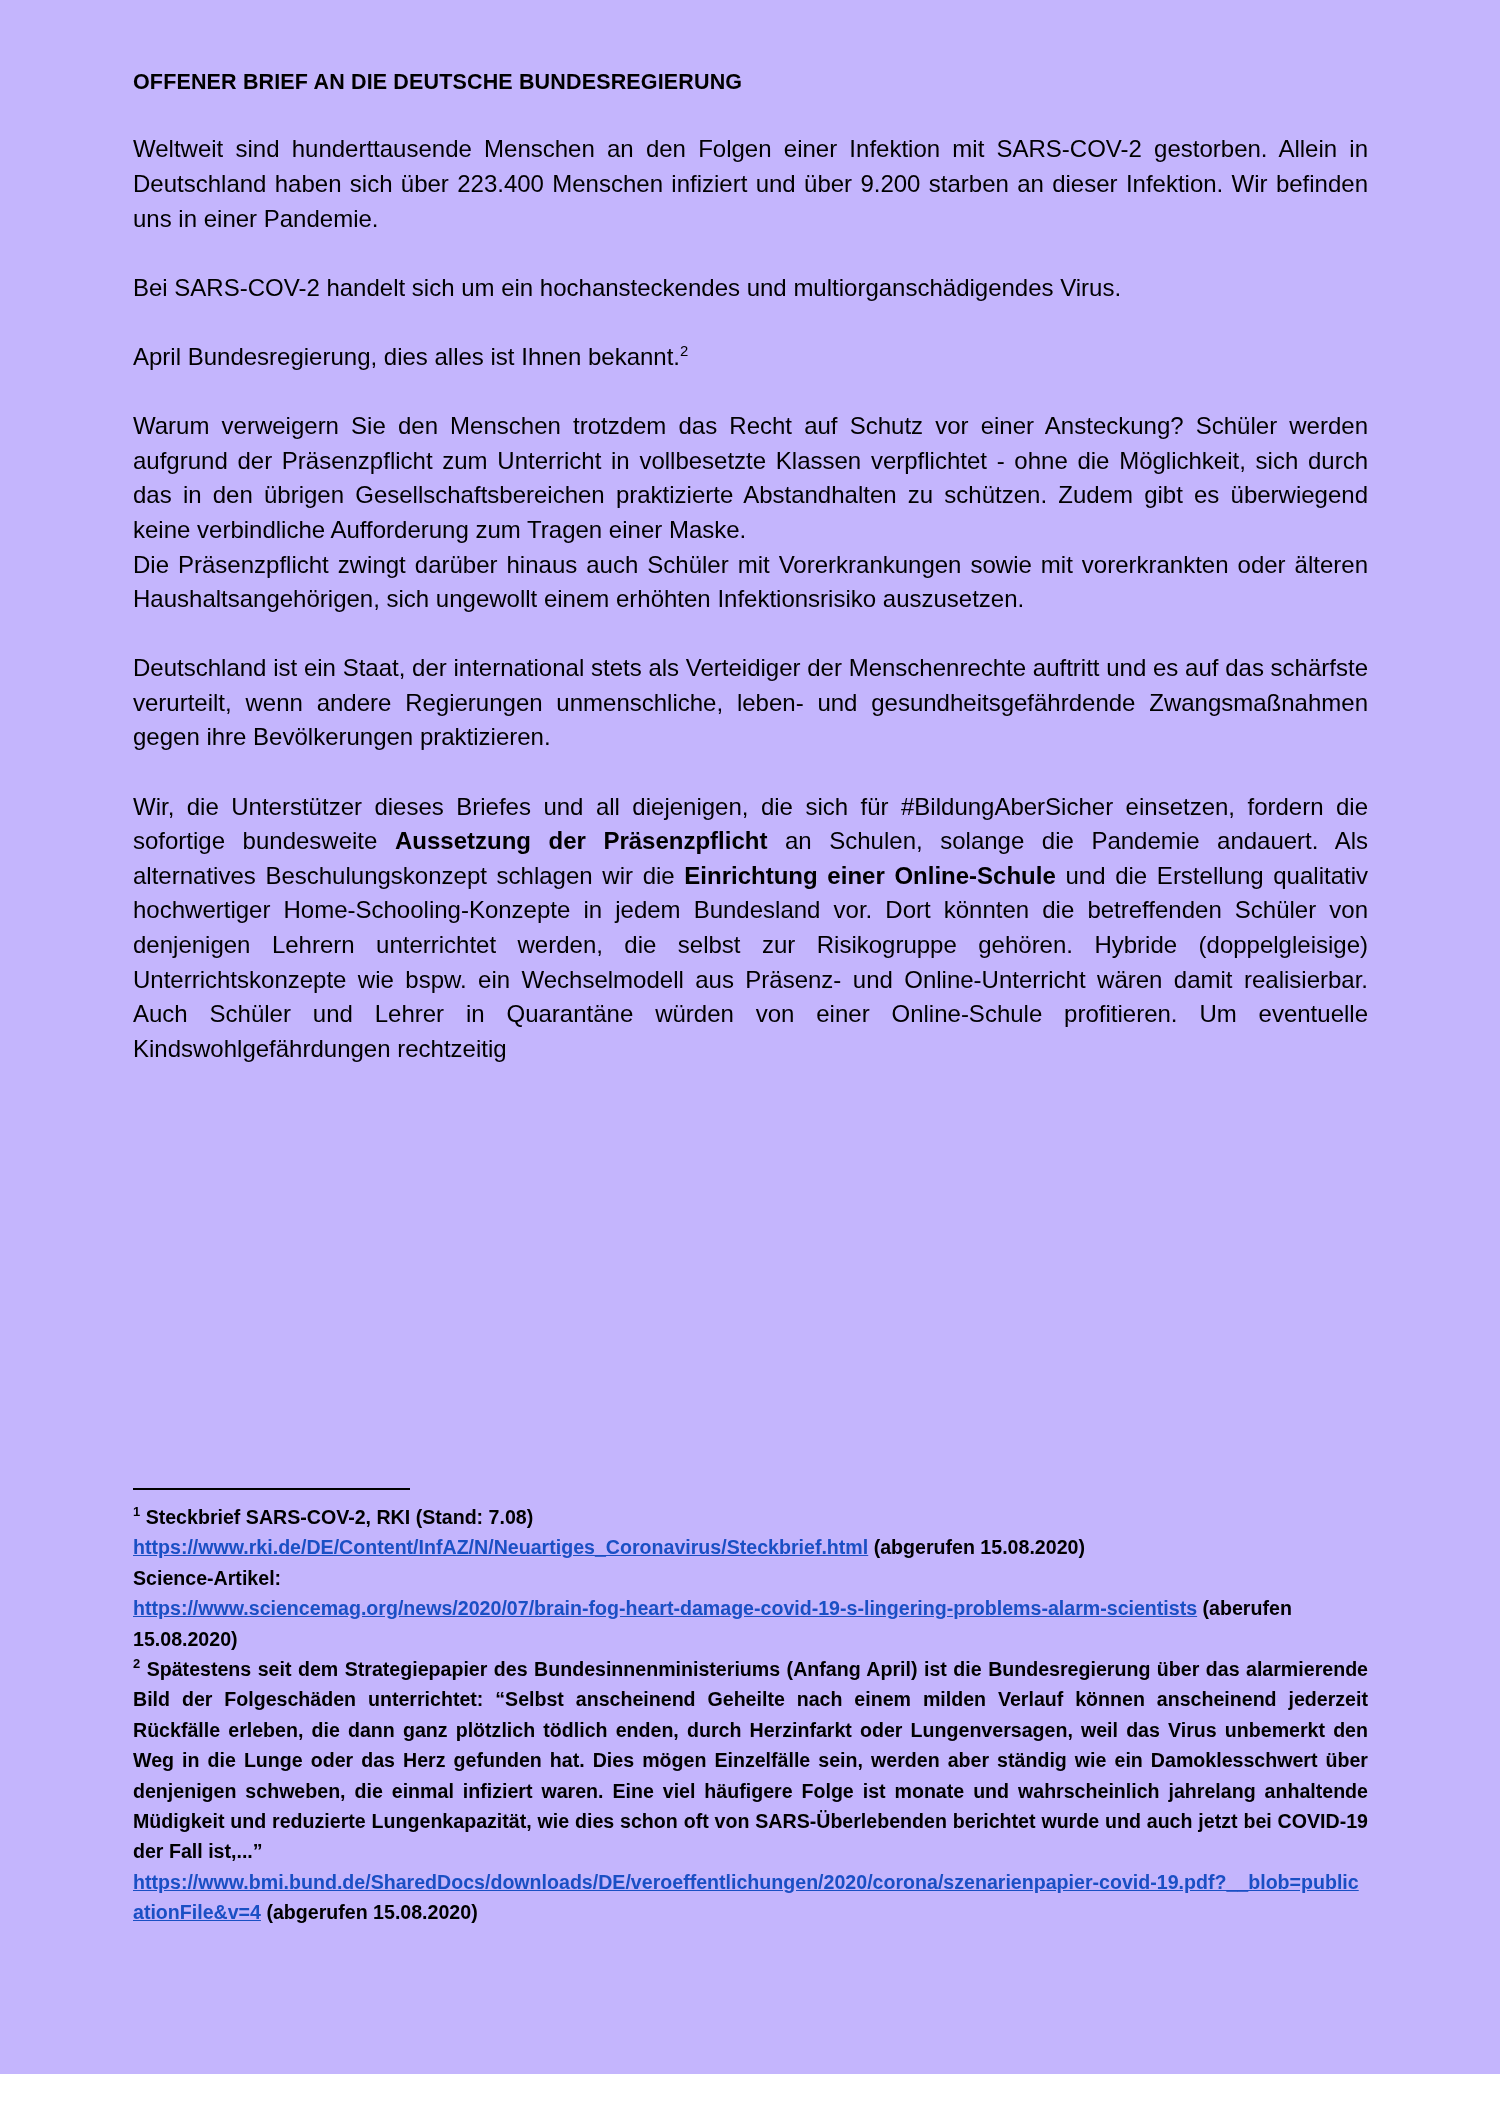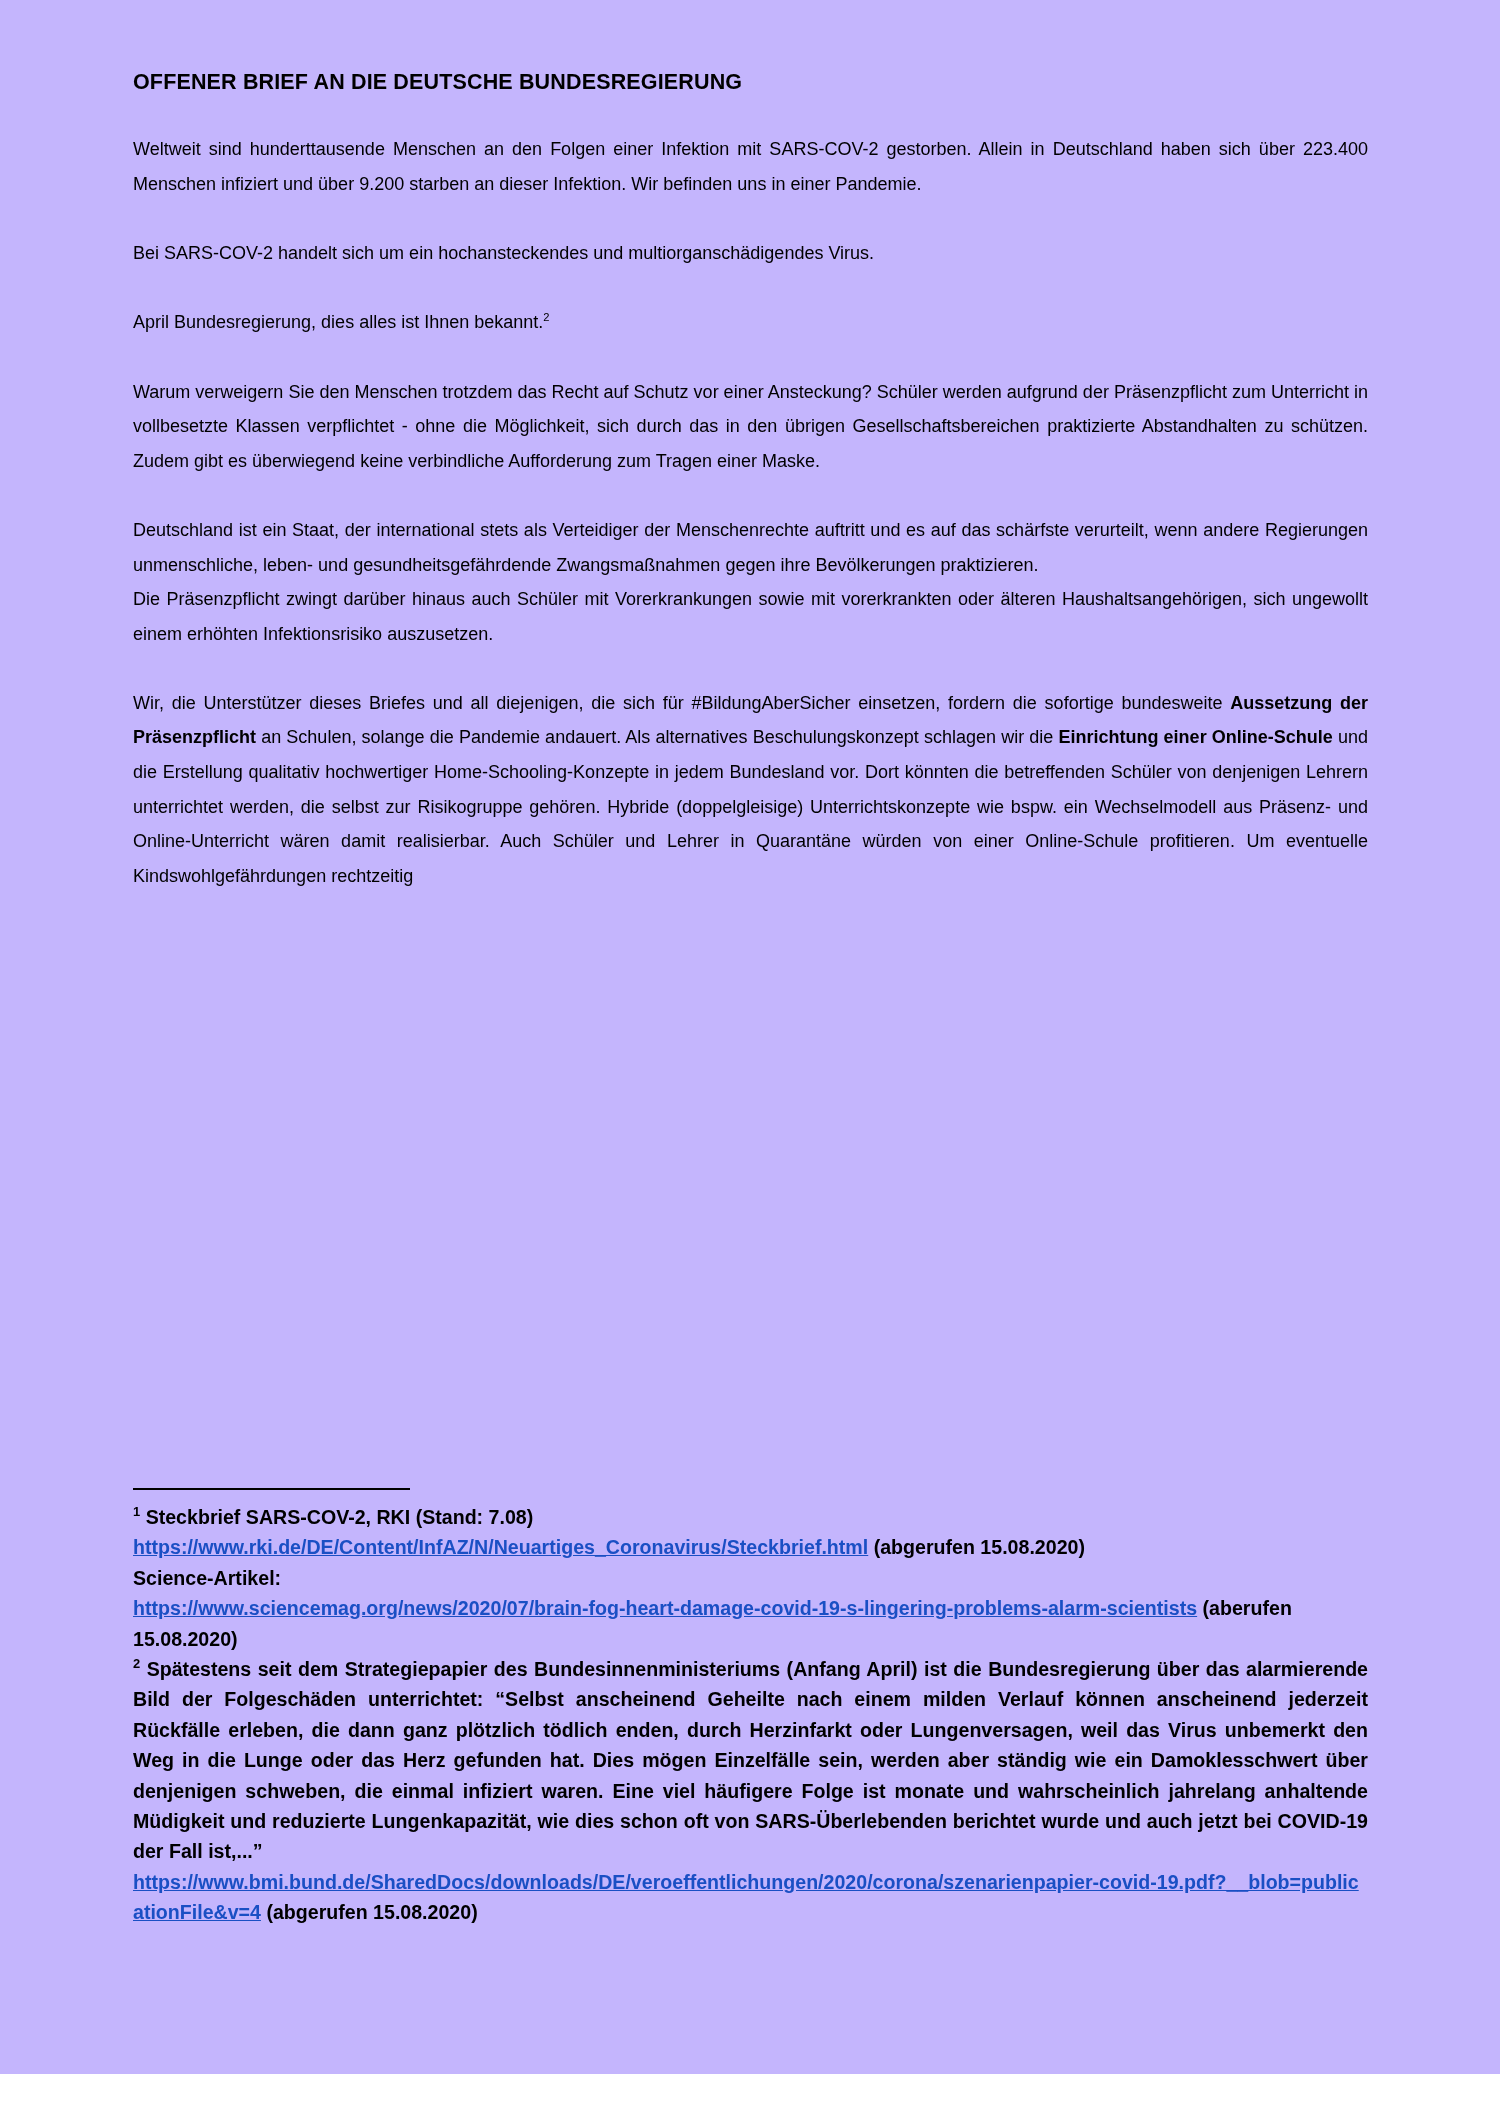--- a/index.html
+++ b/index.html
@@ -25,21 +25,21 @@
     font-size: 21.5px;
     font-weight: bold;
     letter-spacing: 0.15px;
     line-height: 1.32;
     margin: 10px 0 0 0;
   }
   .body-block {
     margin-top: 36px;
   }
   p.para {
-    font-size: 18px;
+    font-size: 24px;
     line-height: 34.6px;
     text-align: justify;
     text-justify: inter-word;
     margin: 0;
     hyphens: none;
   }
   .gap-para {
     margin-top: 34.6px !important;
   }
   b, strong {
@@ -93,23 +93,23 @@
 
     <p class="para gap-para">Weltweit sind hunderttausende Menschen an den Folgen einer Infektion mit SARS-COV-2 gestorben. Allein in Deutschland haben sich über 223.400 Menschen infiziert und über 9.200 starben an dieser Infektion. Wir befinden uns in einer Pandemie.</p>
 
     <p class="para gap-para">Bei SARS-COV-2 handelt sich um ein hochansteckendes und multiorganschädigendes Virus.</p>
 
 
     <p class="para gap-para"><span>April Bundesregierung, dies alles ist Ihnen bekannt.</span><sup>2</sup></p>
 
     <p class="para gap-para">Warum verweigern Sie den Menschen trotzdem das Recht auf Schutz vor einer Ansteckung? Schüler werden aufgrund der Präsenzpflicht zum Unterricht in vollbesetzte Klassen verpflichtet - ohne die Möglichkeit, sich durch das in den übrigen Gesellschaftsbereichen praktizierte Abstandhalten zu schützen. Zudem gibt es überwiegend keine verbindliche Aufforderung zum Tragen einer Maske.</p>
 
+    <p class="para">Die Präsenzpflicht zwingt darüber hinaus auch Schüler mit Vorerkrankungen sowie mit vorerkrankten oder älteren Haushaltsangehörigen, sich ungewollt einem erhöhten Infektionsrisiko auszusetzen.</p>
+
     <p class="para gap-para">Deutschland ist ein Staat, der international stets als Verteidiger der Menschenrechte auftritt und es auf das schärfste verurteilt, wenn andere Regierungen unmenschliche, leben- und gesundheitsgefährdende Zwangsmaßnahmen gegen ihre Bevölkerungen praktizieren.</p>
-
-    <p class="para">Die Präsenzpflicht zwingt darüber hinaus auch Schüler mit Vorerkrankungen sowie mit vorerkrankten oder älteren Haushaltsangehörigen, sich ungewollt einem erhöhten Infektionsrisiko auszusetzen.</p>
 
     <p class="para gap-para"><span>Wir, die Unterstützer dieses Briefes und all diejenigen, die sich für #BildungAberSicher einsetzen, fordern die sofortige bundesweite </span><b>Aussetzung der Präsenzpflicht</b><span> an Schulen, solange die Pandemie andauert. Als alternatives Beschulungskonzept schlagen wir die </span><b>Einrichtung einer Online-Schule</b><span> und die Erstellung qualitativ hochwertiger Home-Schooling-Konzepte in jedem Bundesland vor. Dort könnten die betreffenden Schüler von denjenigen Lehrern unterrichtet werden, die selbst zur Risikogruppe gehören. Hybride (doppelgleisige) Unterrichtskonzepte wie bspw. ein Wechselmodell aus Präsenz- und Online-Unterricht wären damit realisierbar. Auch Schüler und Lehrer in Quarantäne würden von einer Online-Schule profitieren. Um eventuelle Kindswohlgefährdungen rechtzeitig</span></p>
 
   </div>
 
   <div class="footnote-area">
 
     <div class="fn-rule"></div>
 
     <p class="fn left"><sup>1</sup><span> Steckbrief SARS-COV-2, RKI (Stand: 7.08)</span><br><a class="fn-link" href="#">https://www.rki.de/DE/Content/InfAZ/N/Neuartiges_Coronavirus/Steckbrief.html</a><span> (abgerufen 15.08.2020)</span><br><span>Science-Artikel:</span><br><a class="fn-link" href="#">https://www.sciencemag.org/news/2020/07/brain-fog-heart-damage-covid-19-s-lingering-problems-alarm-scientists</a><span> (aberufen 15.08.2020)</span></p>

